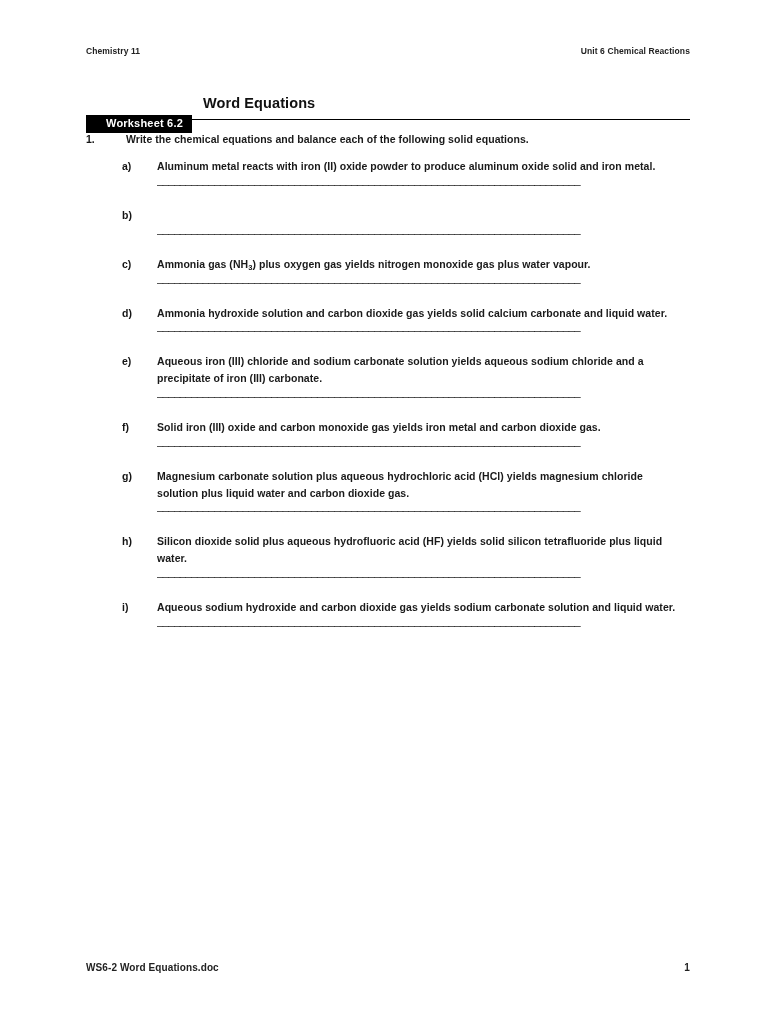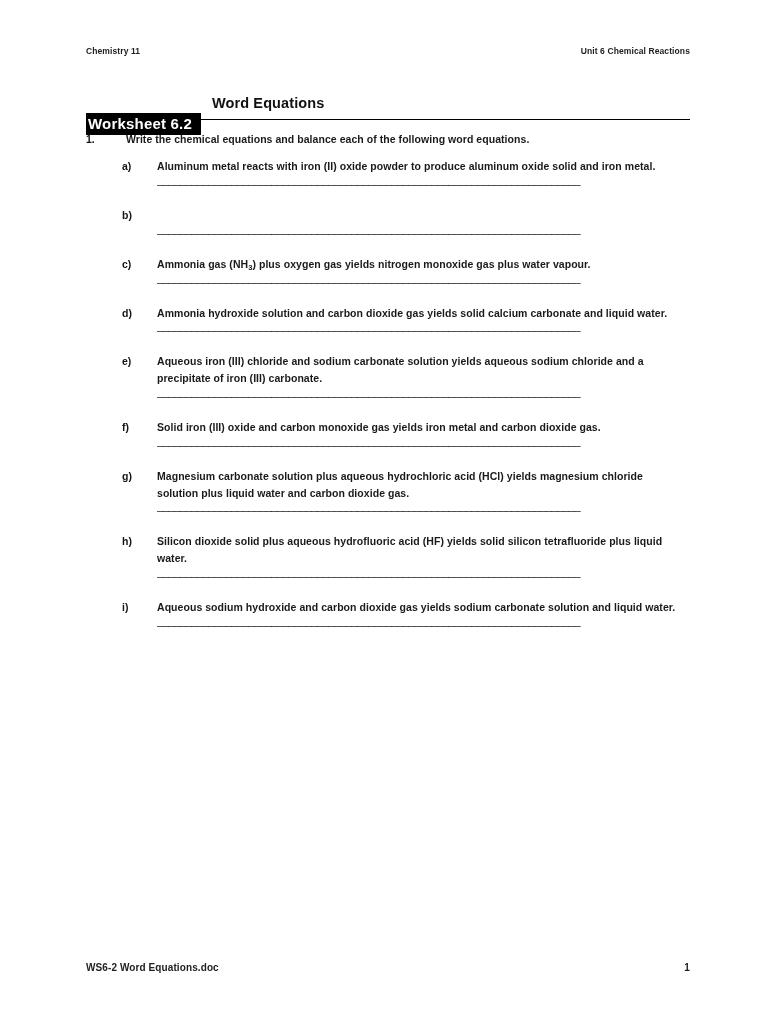--- a/index.html
+++ b/index.html
@@ -48,24 +48,24 @@
   }
   .title-row {
     display: flex;
     align-items: center;
     gap: 11px;
     height: 25px;
   }
   .title-badge {
     background: #000000;
     color: #ffffff;
-    font-size: 15px;
+    font-size: 11px;
     font-weight: 700;
     letter-spacing: 0.2px;
-    padding: 3px 9px 4px 2px;
+    padding: 3px 9px 4px 20px;
     line-height: 1;
     display: inline-block;
     margin-top: 41px;
   }
   .title-text {
     font-size: 14.5px;
     font-weight: 700;
     color: #111111;
     letter-spacing: 0.1px;
     line-height: 1;
@@ -191,21 +191,21 @@
       <span class="title-text">Word Equations</span>
     </div>
     <div class="title-rule"></div>
   </div>
 
   <div class="content">
 
     <div class="q-block">
       <div class="q-row">
         <span class="q-num">1.</span>
-        <span class="q-stem">Write the chemical equations and balance each of the following word equations.</span>
+        <span class="q-stem">Write the chemical equations and balance each of the following solid equations.</span>
       </div>
 
       <div class="items">
 
         <div class="item">
           <div class="item-row">
             <span class="item-label">a)</span>
             <span class="item-text">Aluminum metal reacts with iron (II) oxide powder to produce aluminum oxide solid and iron metal.</span>
           </div>
           <div class="answer-line">__________________________________________________________________________</div>

